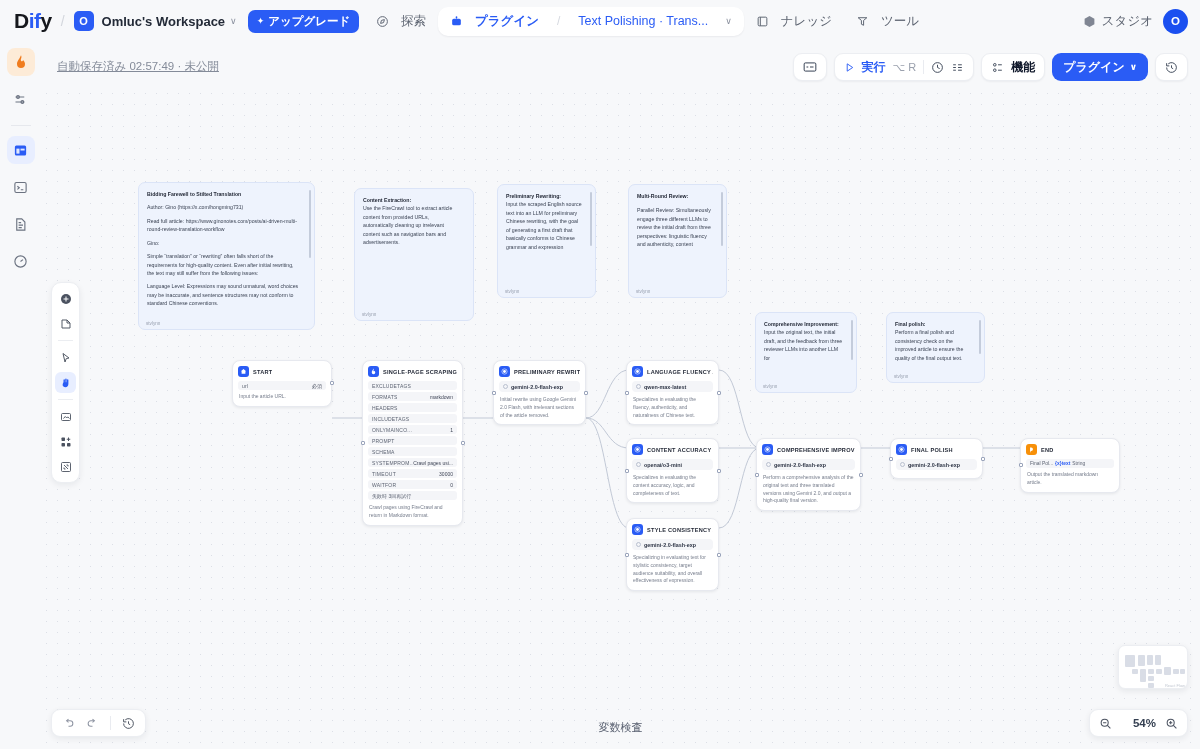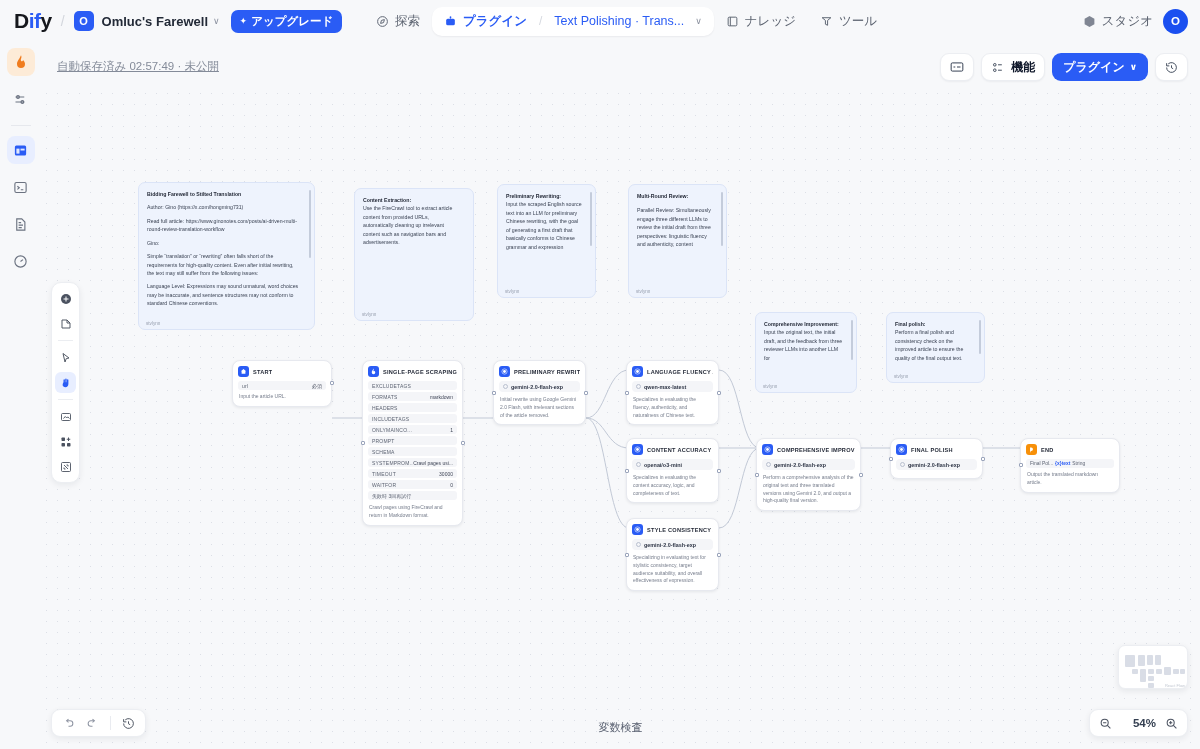--- a/index.html
+++ b/index.html
@@ -26,21 +26,21 @@
   .ws-name { font-size:13px; font-weight:bold; color:#232a37; margin-left:8px; }
   .caret { font-size:9px; color:#8a909e; margin-left:5px; }
   .upgrade {
     margin-left:11px; background:#2a5cf5; color:#fff; border-radius:7px;
     font-size:11.5px; font-weight:bold; padding:4px 9px; display:flex; align-items:center; gap:4px;
     cursor:pointer;
   }
   .upgrade .spark { font-size:9px; }
   .nav-center { position:absolute; left:364px; top:0; height:42px; display:flex; align-items:center; gap:0; }
   .nav-item {
-    display:flex; align-items:center; gap:6px; font-size:12.5px; color:#5d6471;
+    display:flex; align-items:center; gap:12px; font-size:12.5px; color:#5d6471;
     padding:6px 12px; border-radius:10px; cursor:pointer; font-weight:normal;
   }
   .nav-item.pill { background:#fff; box-shadow:0 1px 2px rgba(16,24,40,.06); padding:6px 12px; }
   .nav-item.pill .studio { color:#2a5cf5; font-weight:bold; }
   .nav-sep { color:#d6d9e0; margin:0 6px; font-size:12px; }
   .flowname { color:#2a5cf5; font-weight:normal; font-size:12.5px; }
   .nav-right { position:absolute; right:12px; top:0; height:42px; display:flex; align-items:center; gap:10px; }
   .plugin { display:flex; align-items:center; gap:6px; font-size:12.5px; color:#5d6471; cursor:pointer; }
   .user-avatar {
     width:25px; height:25px; border-radius:50%; background:#1a4ff0; color:#fff;
@@ -189,21 +189,21 @@
   }
   .zoomval { font-size:11.5px; color:#354052; font-weight:bold;padding-left:12px; }
 </style>
 </head>
 <body>
 
 <div class="topbar">
   <div class="logo">D<span class="b">if</span>y</div>
   <div class="slash">/</div>
   <div class="ws-avatar">O</div>
-  <div class="ws-name">Omluc's Farewell</div>
+  <div class="ws-name">Omluc's Workspace</div>
   <div class="caret">∨</div>
   <div class="upgrade">
     <span class="spark">✦</span>
     <span>アップグレード</span>
   </div>
 
   <div class="nav-center">
     <div class="nav-item">
       <svg class="ic" width="13" height="13" viewBox="0 0 24 24" fill="none" stroke="#5d6471" stroke-width="1.8">
         <circle cx="12" cy="12" r="9"></circle>
@@ -248,20 +248,35 @@
   </div>
 </div>
 
 <div class="autosave">自動保存済み 02:57:49 · 未公開</div>
 
 <div class="toolgroup tg">
   <div class="chip">
     <svg width="14" height="12" viewBox="0 0 24 20" fill="none" stroke="#354052" stroke-width="1.7">
       <rect x="2" y="3" width="20" height="14" rx="2"></rect>
         <path d="M6 10h3M12 10h6"></path>
+    </svg>
+  </div>
+  <div class="chip">
+    <svg width="11" height="11" viewBox="0 0 24 24" fill="none" stroke="#2a5cf5" stroke-width="2">
+        <path d="M7 4l12 8-12 8z"></path>
+      </svg>
+    <span class="run">実行</span>
+    <span class="kbd">⌥ R</span>
+    <span class="vdiv"></span>
+    <svg width="13" height="13" viewBox="0 0 24 24" fill="none" stroke="#354052" stroke-width="1.7">
+      <circle cx="12" cy="12" r="9"></circle>
+        <path d="M12 7v5l4 2"></path>
+    </svg>
+    <svg width="13" height="13" viewBox="0 0 24 24" fill="none" stroke="#354052" stroke-width="1.7">
+      <path d="M4 7h5M4 12h5M4 17h5M13 7h7M13 12h7M13 17h7"></path>
     </svg>
   </div>
   <div class="chip">
     <svg width="13" height="13" viewBox="0 0 24 24" fill="none" stroke="#354052" stroke-width="1.7">
       <circle cx="7" cy="7" r="2.4"></circle>
         <circle cx="7" cy="17" r="2.4"></circle>
         <path d="M13 7h7M13 17h7"></path>
     </svg>
     <span class="lbl">機能</span>
   </div>

